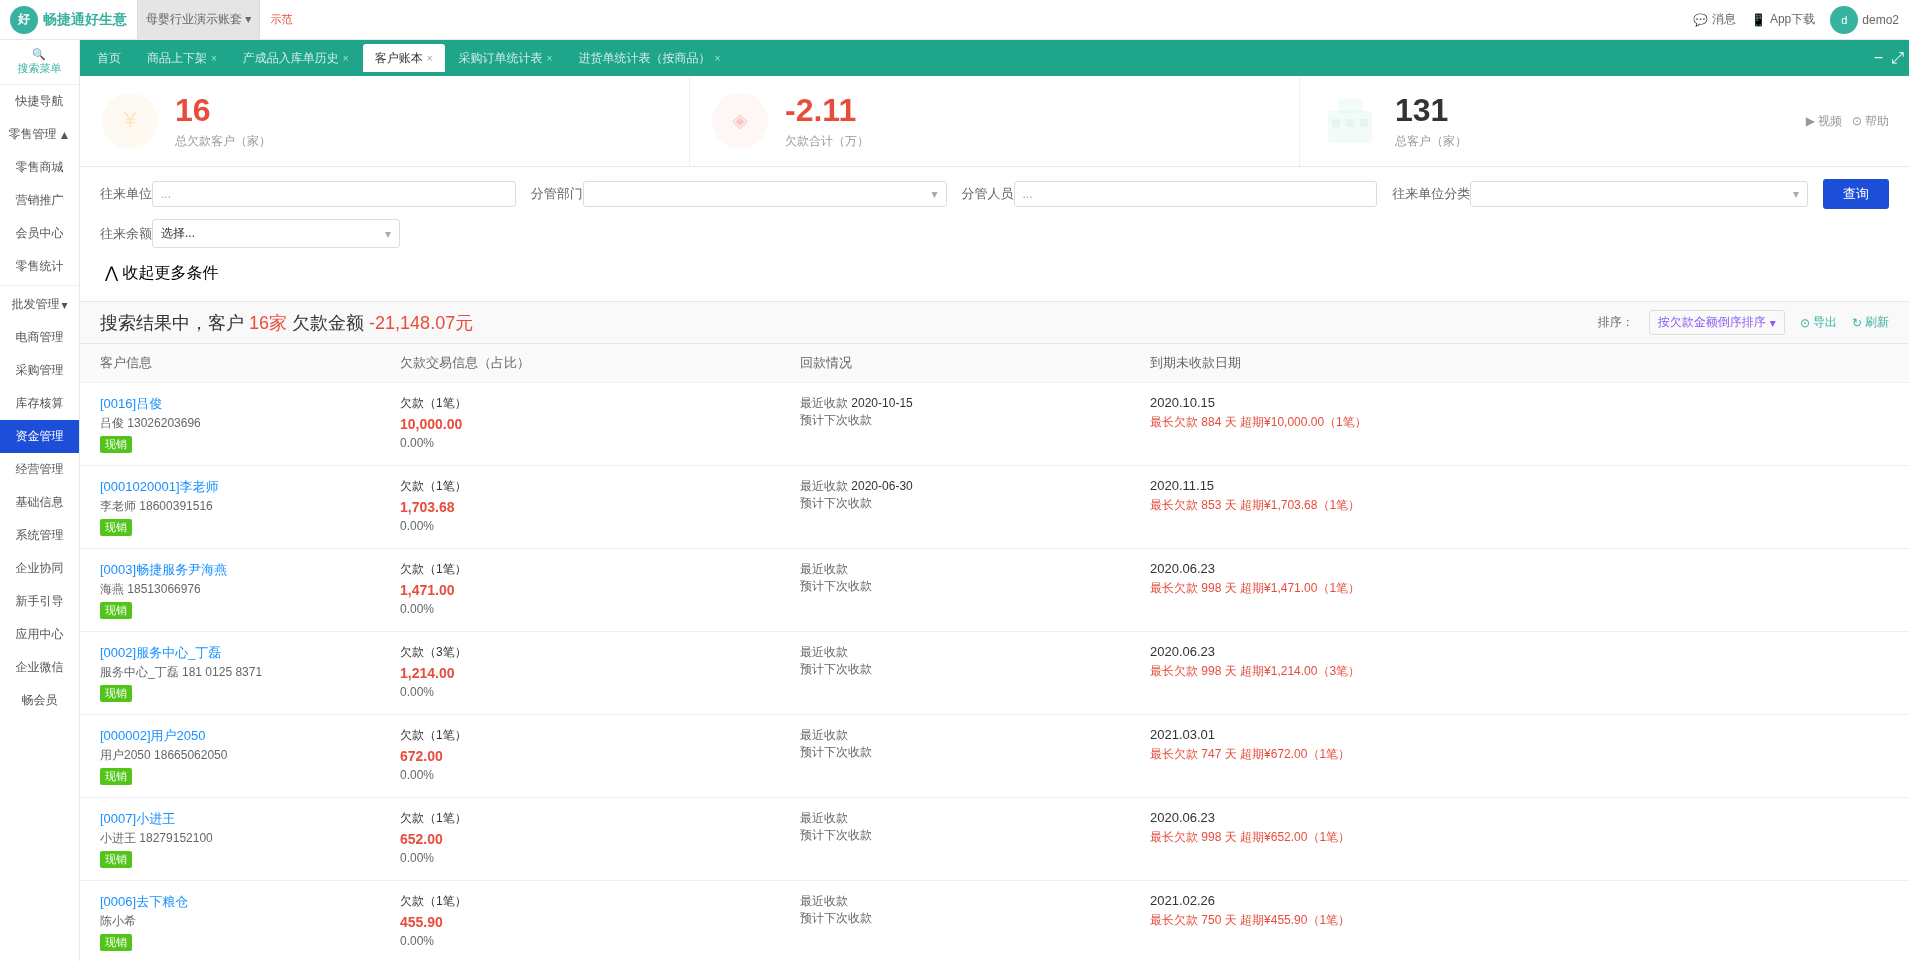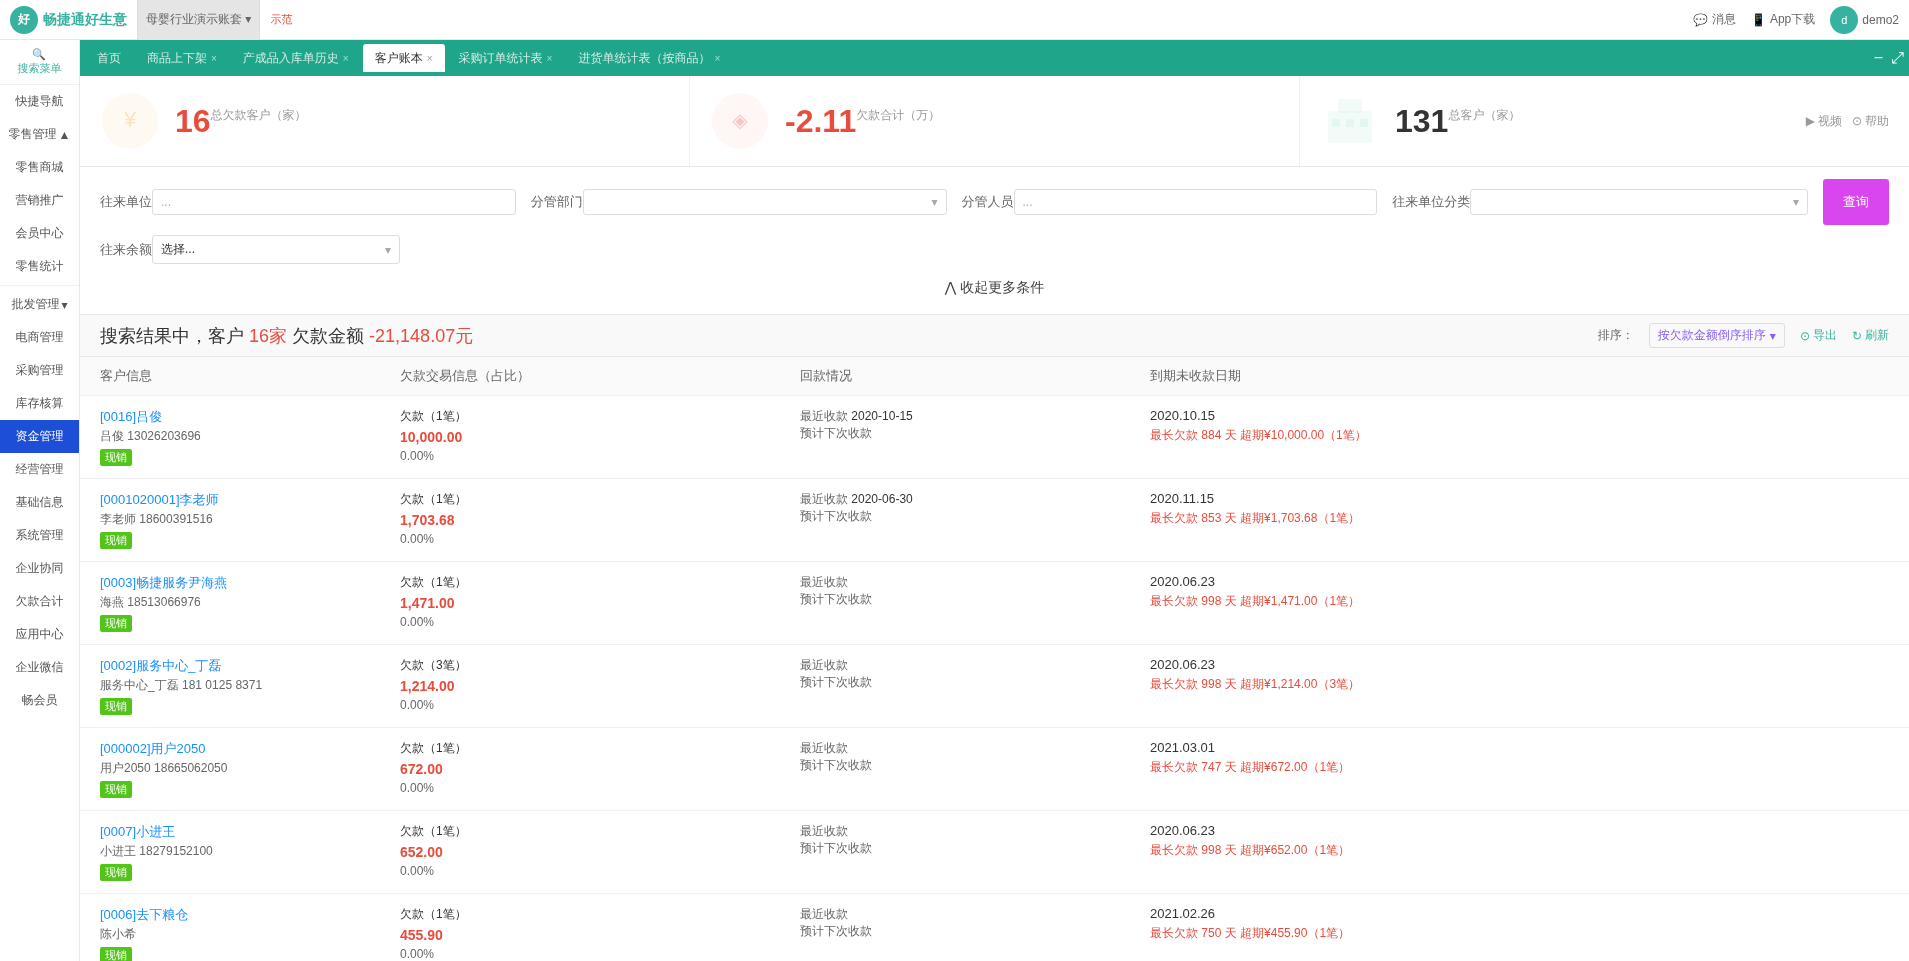--- a/index.html
+++ b/index.html
@@ -40,39 +40,39 @@
 
     
     .content { flex: 1; overflow-y: auto; background: #f5f5f5; padding: 0; }
 
     
     .summary-cards { display: flex; background: #fff; border-bottom: 1px solid #e8e8e8; }
     .summary-card { flex: 1; padding: 15px 20px; display: flex; align-items: center; gap: 15px; border-right: 1px solid #f0f0f0; }
     .summary-card:last-child { border-right: none; }
     .summary-icon { width: 60px; height: 60px; display: flex; align-items: center; justify-content: center; }
     .summary-icon svg { opacity: 0.3; }
-    .summary-data { display: flex; flex-direction: row; }
+    .summary-data { display: flex; flex-direction: column; }
     .summary-number { font-size: 32px; font-weight: bold; }
     .summary-number.red { color: #e74c3c; }
     .summary-number.black { color: #333; }
     .summary-label { font-size: 12px; color: #999; margin-top: 4px; }
     .summary-card-actions { margin-left: auto; display: flex; gap: 10px; align-items: flex-start; }
     .summary-action-btn { font-size: 12px; color: #999; cursor: pointer; display: flex; align-items: center; gap: 3px; }
 
     
     .filter-area { background: #fff; padding: 12px 20px; border-bottom: 1px solid #e8e8e8; }
     .filter-row { display: flex; align-items: center; gap: 15px; margin-bottom: 10px; }
     .filter-item { display: flex; align-items: center; flex: 1; }
     .filter-label { font-size: 13px; color: #666; white-space: nowrap; }
     .filter-input { flex: 1; border: 1px solid #ddd; border-radius: 3px; padding: 5px 8px; font-size: 12px; color: #333; display: flex; align-items: center; justify-content: space-between; cursor: pointer; background: #fff; min-width: 150px; }
     .filter-input .dots { color: #aaa; }
     .filter-select { flex: 1; border: 1px solid #ddd; border-radius: 3px; padding: 5px 8px; font-size: 12px; color: #333; display: flex; align-items: center; justify-content: space-between; cursor: pointer; background: #fff; min-width: 150px; }
     .filter-select .arrow { color: #aaa; }
-    .search-btn { background: #d946ef; color: #fff; border: none; border-radius: 3px; padding: 14px 20px; font-size: 13px; cursor: pointer; }
-    .collapse-btn { color: #404040; font-size: 14px; cursor: pointer; text-align: center; padding: 5px; }
+    .search-btn { background: #1d4ed8; color: #fff; border: none; border-radius: 3px; padding: 6px 20px; font-size: 13px; cursor: pointer; }
+    .collapse-btn { color: #000000; font-size: 16px; cursor: pointer; padding: 5px; }
 
     
     .results-bar { background: #f9f9f9; border-bottom: 1px solid #e8e8e8; padding: 8px 20px; display: flex; align-items: center; justify-content: space-between; }
     .results-info { font-size: 18px; color: #333; }
     .results-info span.highlight { color: #e74c3c; }
     .results-actions { display: flex; gap: 15px; align-items: center; }
     .sort-label { font-size: 12px; color: #666; }
     .sort-select { border: 1px solid #ddd; border-radius: 3px; padding: 3px 8px; font-size: 12px; color: #8b5cf6; display: flex; align-items: center; gap: 4px; cursor: pointer; }
     .action-link { font-size: 12px; color: #38b2a0; cursor: pointer; display: flex; align-items: center; gap: 3px; }
 
@@ -177,21 +177,21 @@
     <div class="sidebar-item">
       <span>基础信息</span>
     </div>
     <div class="sidebar-item">
       <span>系统管理</span>
     </div>
     <div class="sidebar-item">
       <span>企业协同</span>
     </div>
     <div class="sidebar-item">
-      <span>欠款合计</span>
+      <span>新手引导</span>
     </div>
     <div class="sidebar-item">
       <span>应用中心</span>
     </div>
     <div class="sidebar-item">
       <span>企业微信</span>
     </div>
     <div class="sidebar-item">
       <span>畅会员</span>
     </div>

